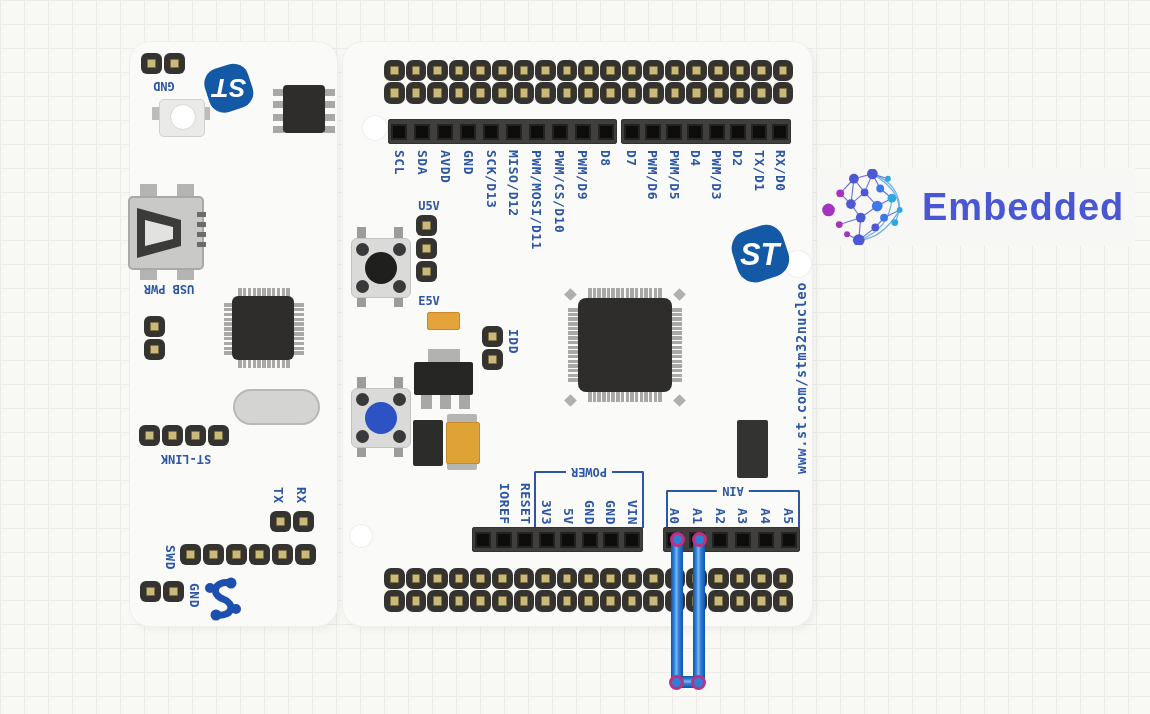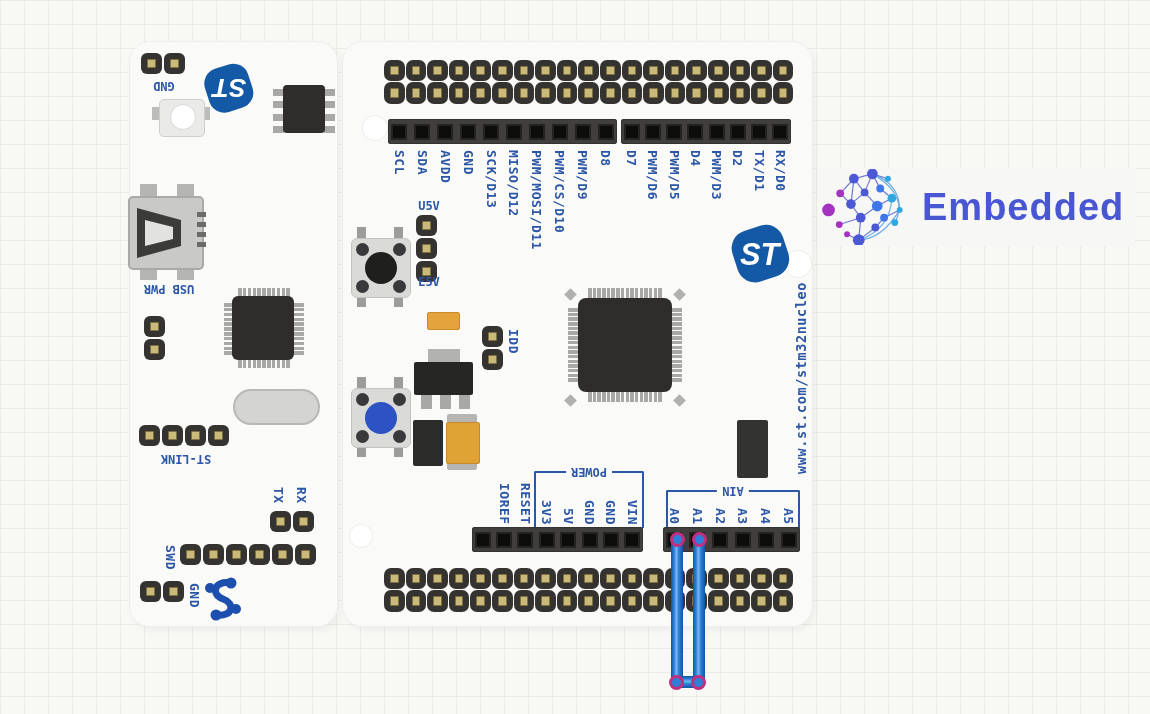--- a/index.html
+++ b/index.html
@@ -321,21 +321,21 @@
       <span>TX/D1</span>
       <span>RX/D0</span>
     </div>
 
   <div class="hlabel" style="left:411px;top:199px;width:36px">U5V</div>
   <div class="mh vert" style="left:416px;top:215px">
       <i class="mpin"></i>
       <i class="mpin"></i>
       <i class="mpin"></i>
     </div>
-  <div class="hlabel" style="left:411px;top:275px;width:36px">E5V</div>
+  <div class="hlabel" style="left:411px;top:294px;width:36px">E5V</div>
 
   <div>
     <b style="position:absolute;left:357px;top:227px;width:9px;height:13px;background:#9c9c9a"></b>
     <b style="position:absolute;left:394px;top:227px;width:9px;height:13px;background:#9c9c9a"></b>
     <b style="position:absolute;left:357px;top:294px;width:9px;height:13px;background:#9c9c9a"></b>
     <b style="position:absolute;left:394px;top:294px;width:9px;height:13px;background:#9c9c9a"></b>
     <div class="tact" style="left:351px;top:238px">
       <u class="tl"></u>
         <u class="tr"></u>
         <u class="bl"></u>

